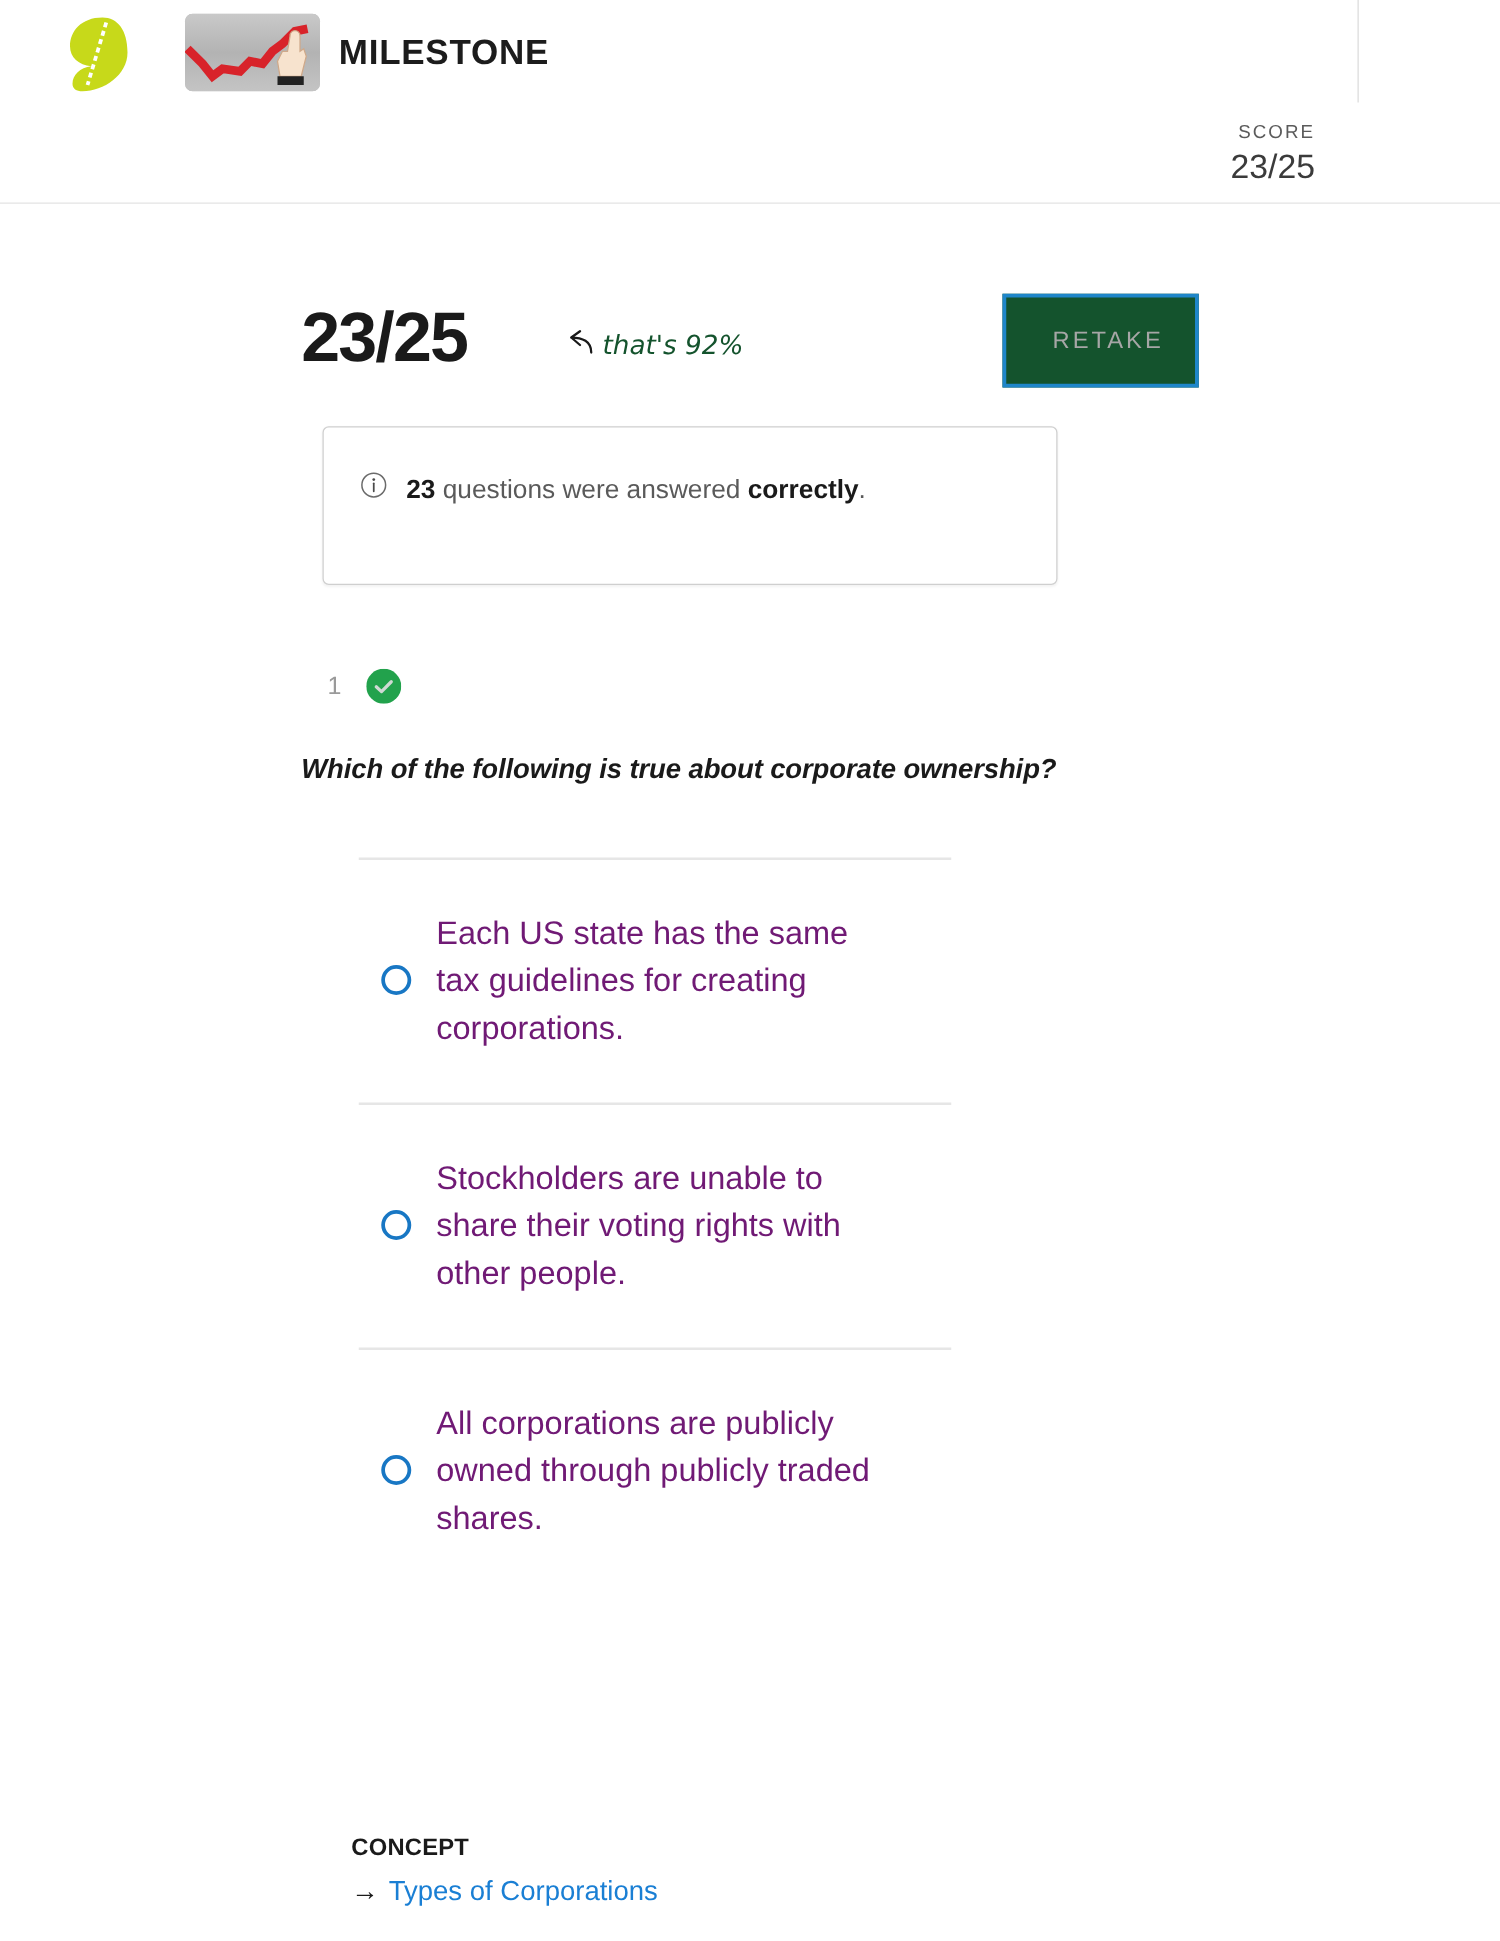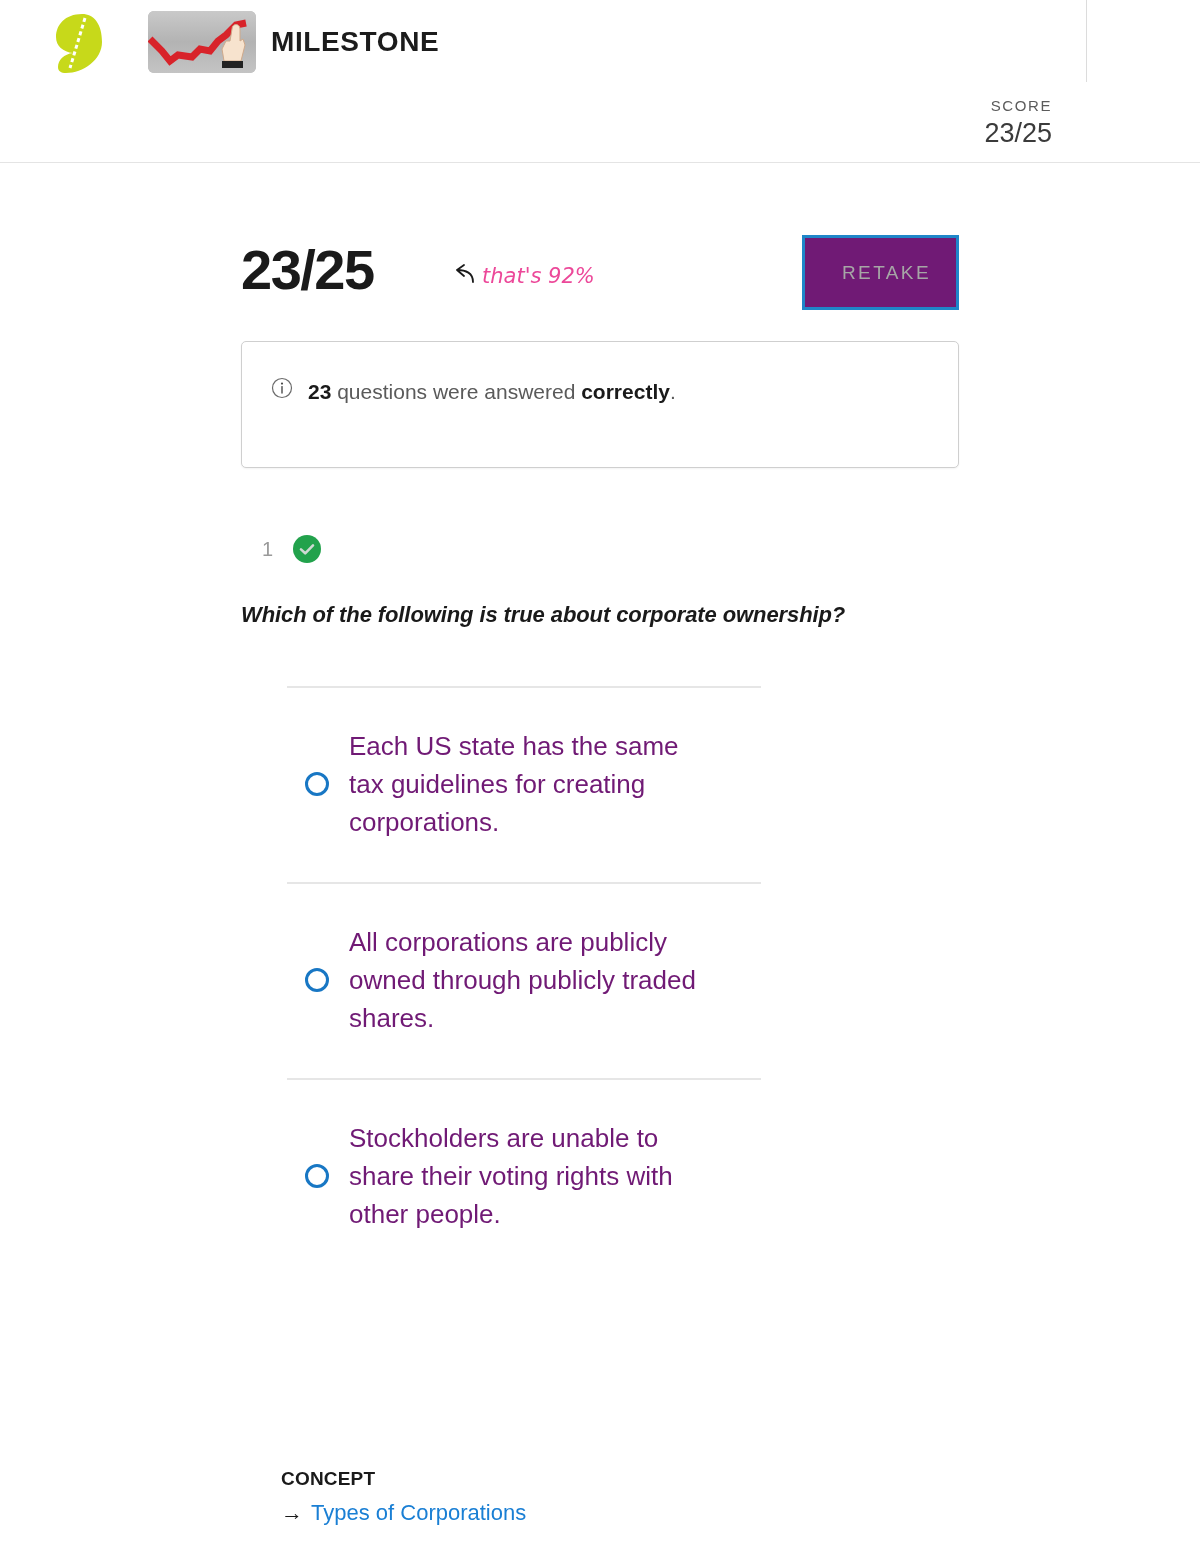--- a/index.html
+++ b/index.html
@@ -111,49 +111,49 @@
     top: 27px;
     display: flex;
     align-items: center;
     gap: 7px;
   }
   .handwrite-arrow { width: 28px; height: 24px; display: block; }
   .handwrite-text {
     font-family: "DejaVu Sans", sans-serif;
     font-size: 21px;
     font-style: italic;
-    color: #ec4899;
+    color: #14532d;
     letter-spacing: 0px;
   }
 
   .retake-btn {
     position: absolute;
     right: 0;
     top: -2px;
     width: 157px;
     height: 75px;
     border: 3px solid #1f86c9;
-    background: #701a75;
+    background: #14532d;
     color: #a6a6a6;
     font-family: "Liberation Sans", sans-serif;
     font-size: 19px;
     letter-spacing: 2.4px;
     cursor: pointer;
     display: flex;
     align-items: center;
     justify-content: center;
     padding-left: 12px;
   }
 
   
   .info-box {
     position: absolute;
-    left: 241px;
+    left: 258px;
     top: 341px;
-    width: 718px;
+    width: 588px;
     height: 127px;
     border: 1px solid #cfcfcf;
     border-radius: 5px;
     background: #fff;
     box-shadow: 0 1px 2px rgba(0,0,0,0.05);
     text-align: center;
   }
   .info-inner {
     position: absolute;
     left: 29px;
@@ -381,30 +381,30 @@
       </div>
       <div class="opt-text">Each US state has the same tax guidelines for creating corporations.</div>
     </div>
 
     <div class="option">
       <div class="divider"></div>
       <div class="opt-correct-mark"></div>
       <div class="opt-radio">
         <div class="radio-outline"></div>
       </div>
-      <div class="opt-text">All corporations are publicly owned through publicly traded shares.</div>
+      <div class="opt-text">Stockholders are unable to share their voting rights with other people.</div>
     </div>
 
     <div class="option">
       <div class="divider"></div>
       <div class="opt-correct-mark"></div>
       <div class="opt-radio">
         <div class="radio-outline"></div>
       </div>
-      <div class="opt-text">Stockholders are unable to share their voting rights with other people.</div>
+      <div class="opt-text">All corporations are publicly owned through publicly traded shares.</div>
     </div>
 
 
   </div>
 
   <div class="concept">
     <div class="concept-label">CONCEPT</div>
     <a class="concept-link">
       <span class="concept-arrow">→</span>
       <span>Types of Corporations</span>

